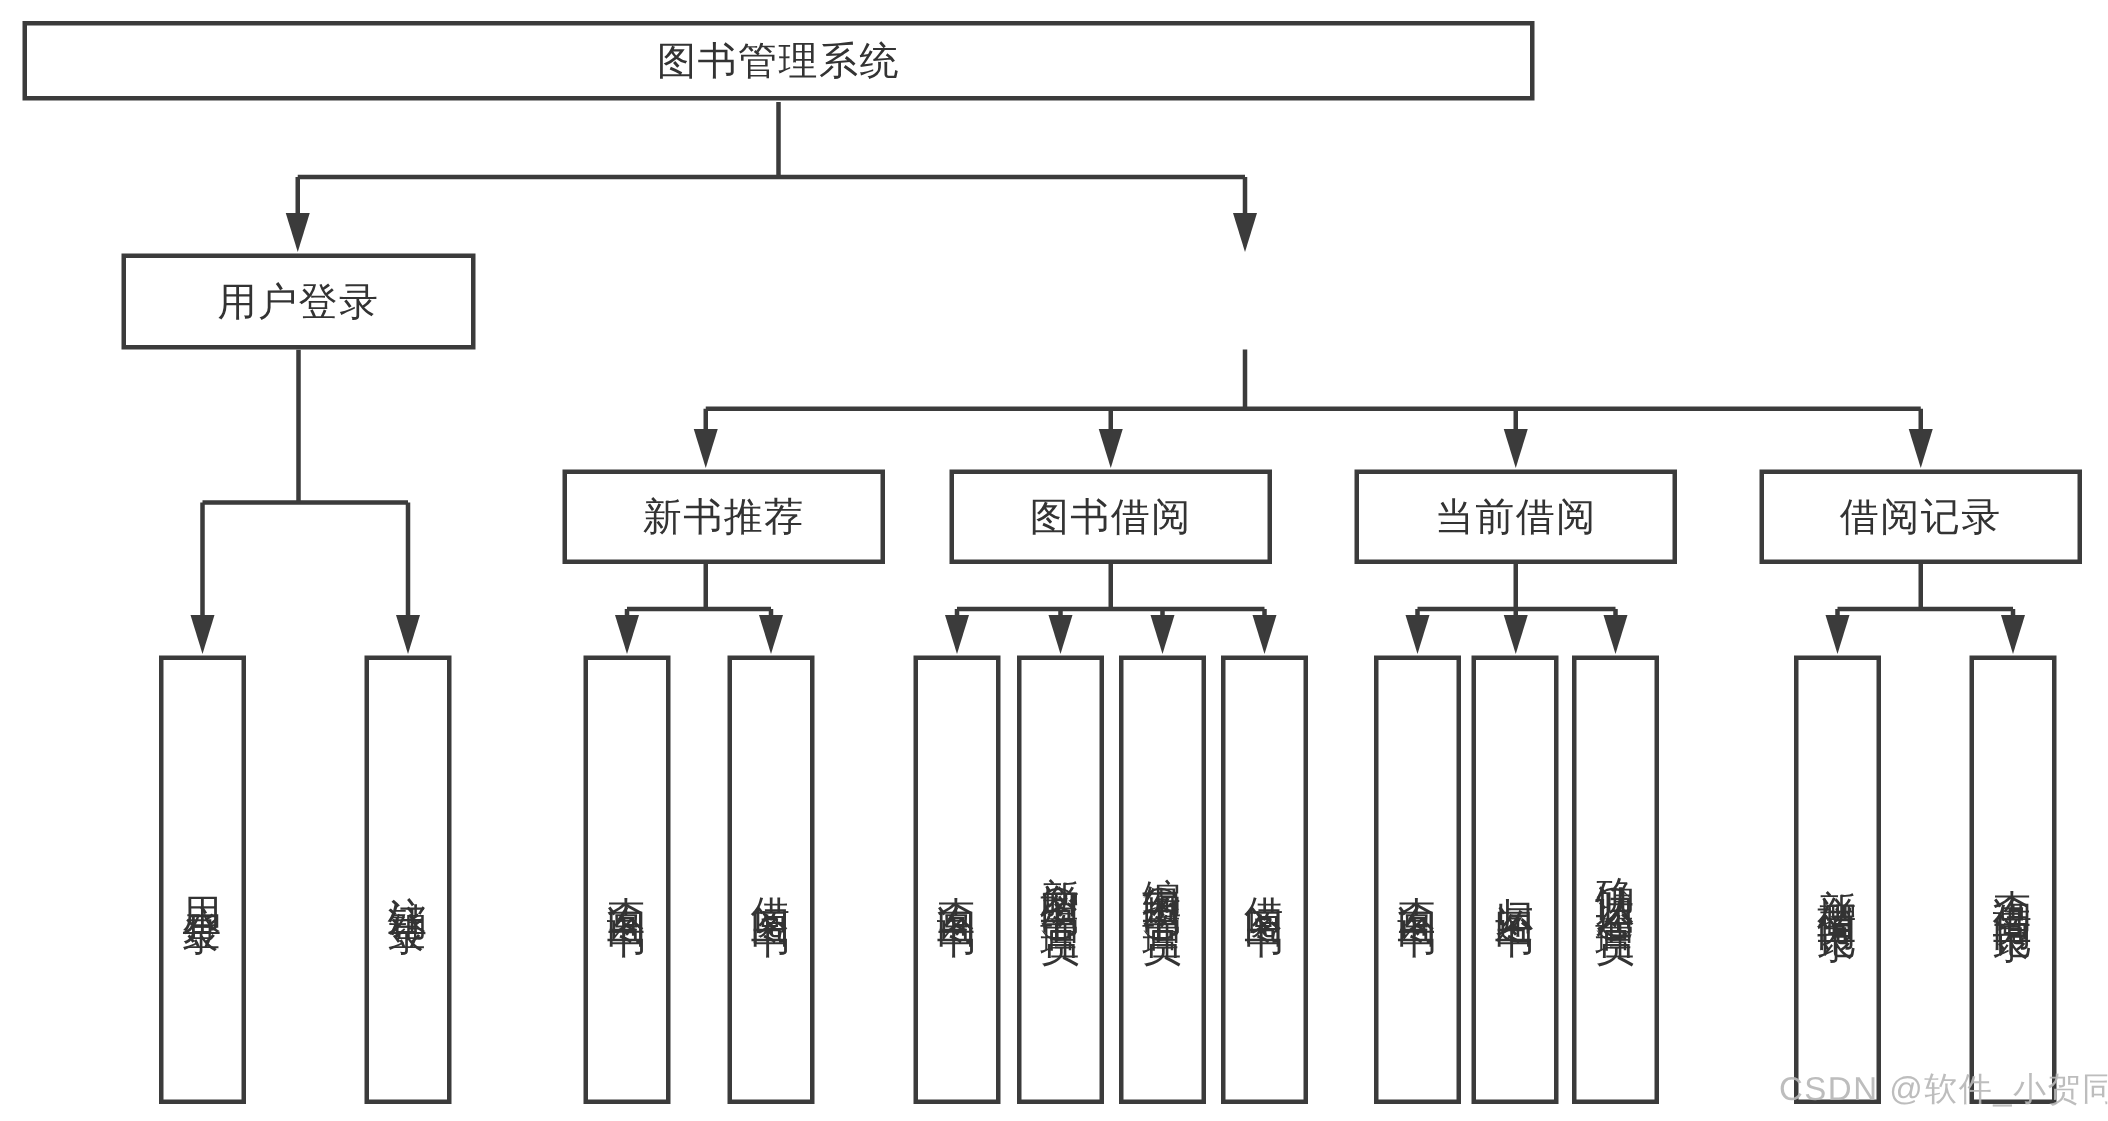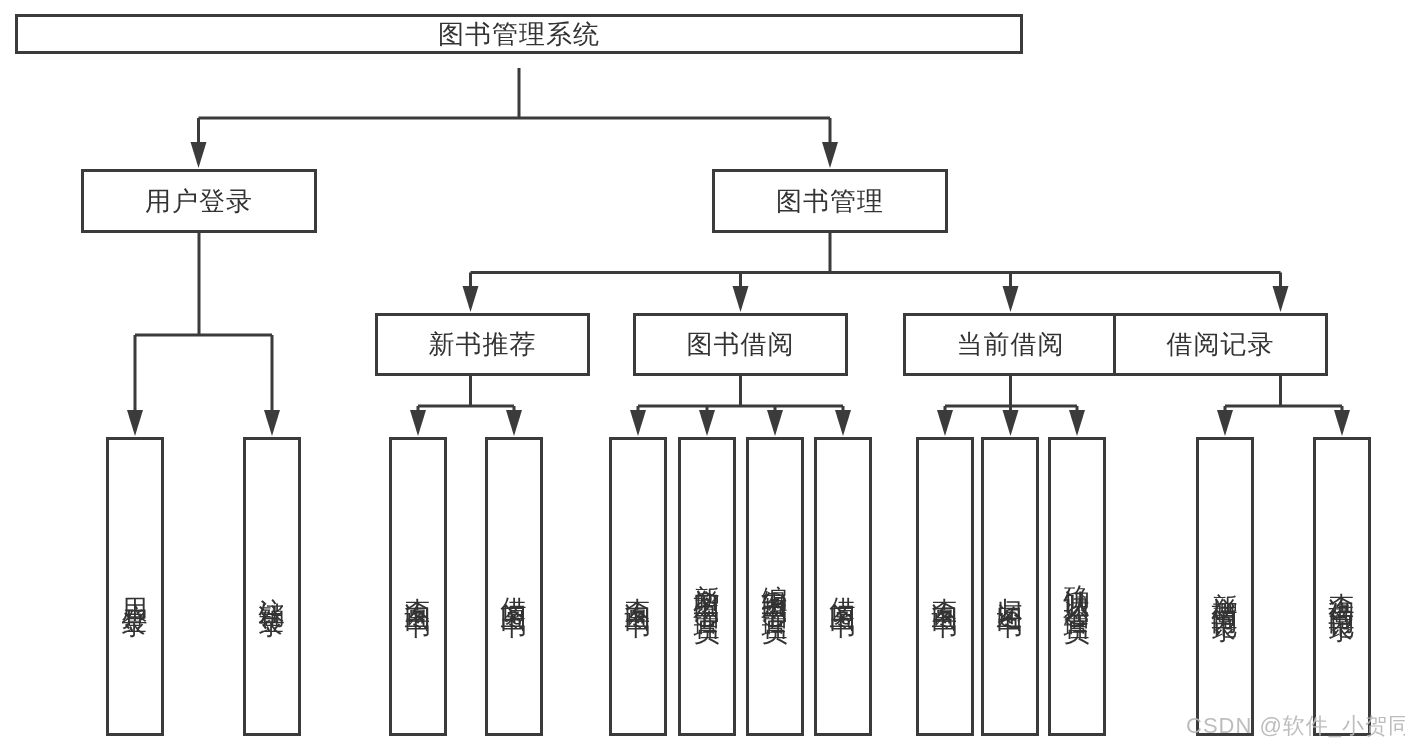--- a/index.html
+++ b/index.html
@@ -40,30 +40,30 @@
     height: 299px;
     top: 437px;
   }
   .leaf .vtext {
     writing-mode: vertical-rl;
     text-orientation: mixed;
     letter-spacing: 5px;
     line-height: 1;
   }
   
-  .n-root  { left: 15px;  top: 14px;  width: 1008px; height: 40px; }
+  .n-root  { left: 15px;  top: 14px;  width: 1008px; height: 53px; }
   
   .n-l2a   { left: 81px;  top: 169px; width: 236px; height: 64px; }
   .n-l2b   { left: 712px; top: 169px; width: 236px; height: 64px; }
   
   .n-l3    { top: 313px; width: 215px; height: 63px; }
   .n-l3a   { left: 363px; margin-left: 12px; }
   .n-l3b   { left: 633px; }
   .n-l3c   { left: 903px; }
-  .n-l3d   { left: 1113px; }
+  .n-l3d   { left: 1173px; }
   
   .lf-1a { left: 106px; }
   .lf-1b { left: 243px; }
   .lf-2a { left: 389px; }
   .lf-2b { left: 485px; }
   .lf-3a { left: 609px; }
   .lf-3b { left: 678px; }
   .lf-3c { left: 746px; }
   .lf-3d { left: 814px; }
   .lf-4a { left: 916px; }
@@ -123,21 +123,20 @@
       <polygon points="1010.5,436 1002.5,410 1018.5,410"></polygon>
       <polygon points="1077,436 1069,410 1085,410"></polygon>
       <polygon points="1225,436 1217,410 1233,410"></polygon>
       <polygon points="1342,436 1334,410 1350,410"></polygon>
     </g>
   </svg>
 
   <div class="box n-root">图书管理系统</div>
 
   <div class="box n-l2a">用户登录</div>
-  <div class="box n-l2b">图书管理</div>
 
   <div class="box n-l3 n-l3a">新书推荐</div>
   <div class="box n-l3 n-l3c">当前借阅</div>
   <div class="box n-l3 n-l3b">图书借阅</div>
   <div class="box n-l3 n-l3d">借阅记录</div>
 
   <div class="box leaf lf-1a">
     <span class="vtext">用户登录</span>
   </div>
   <div class="box leaf lf-1b">

